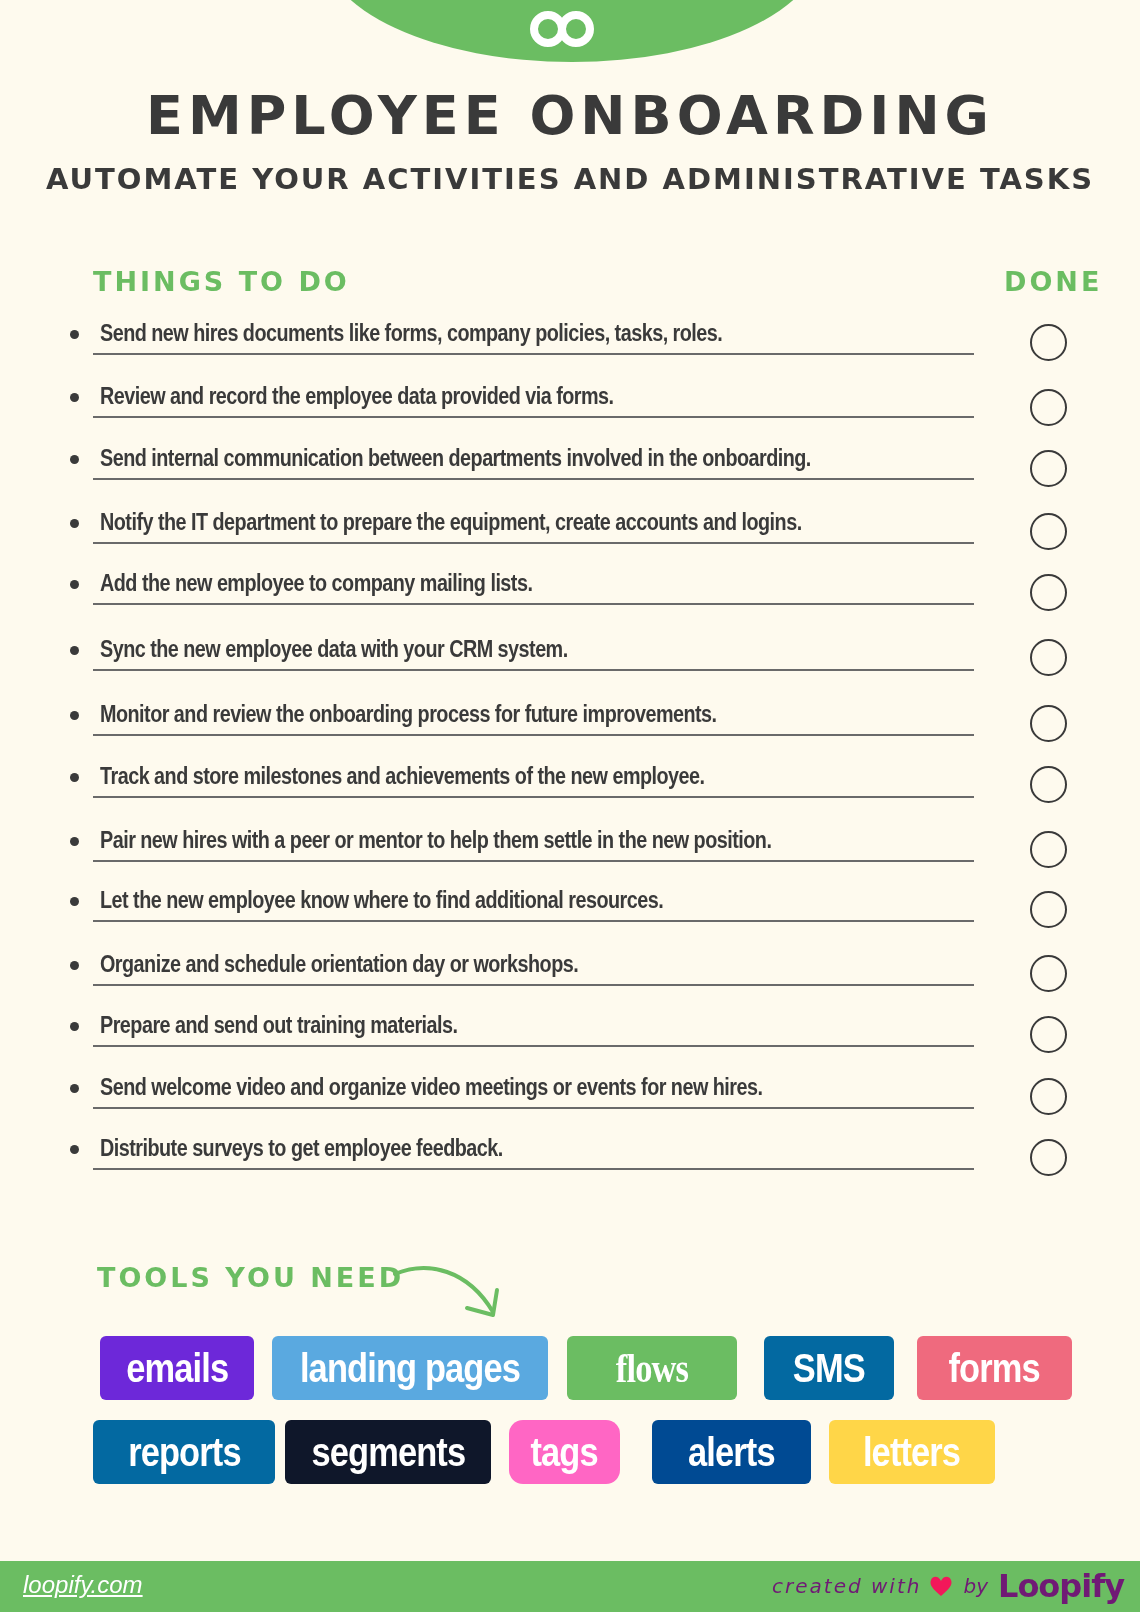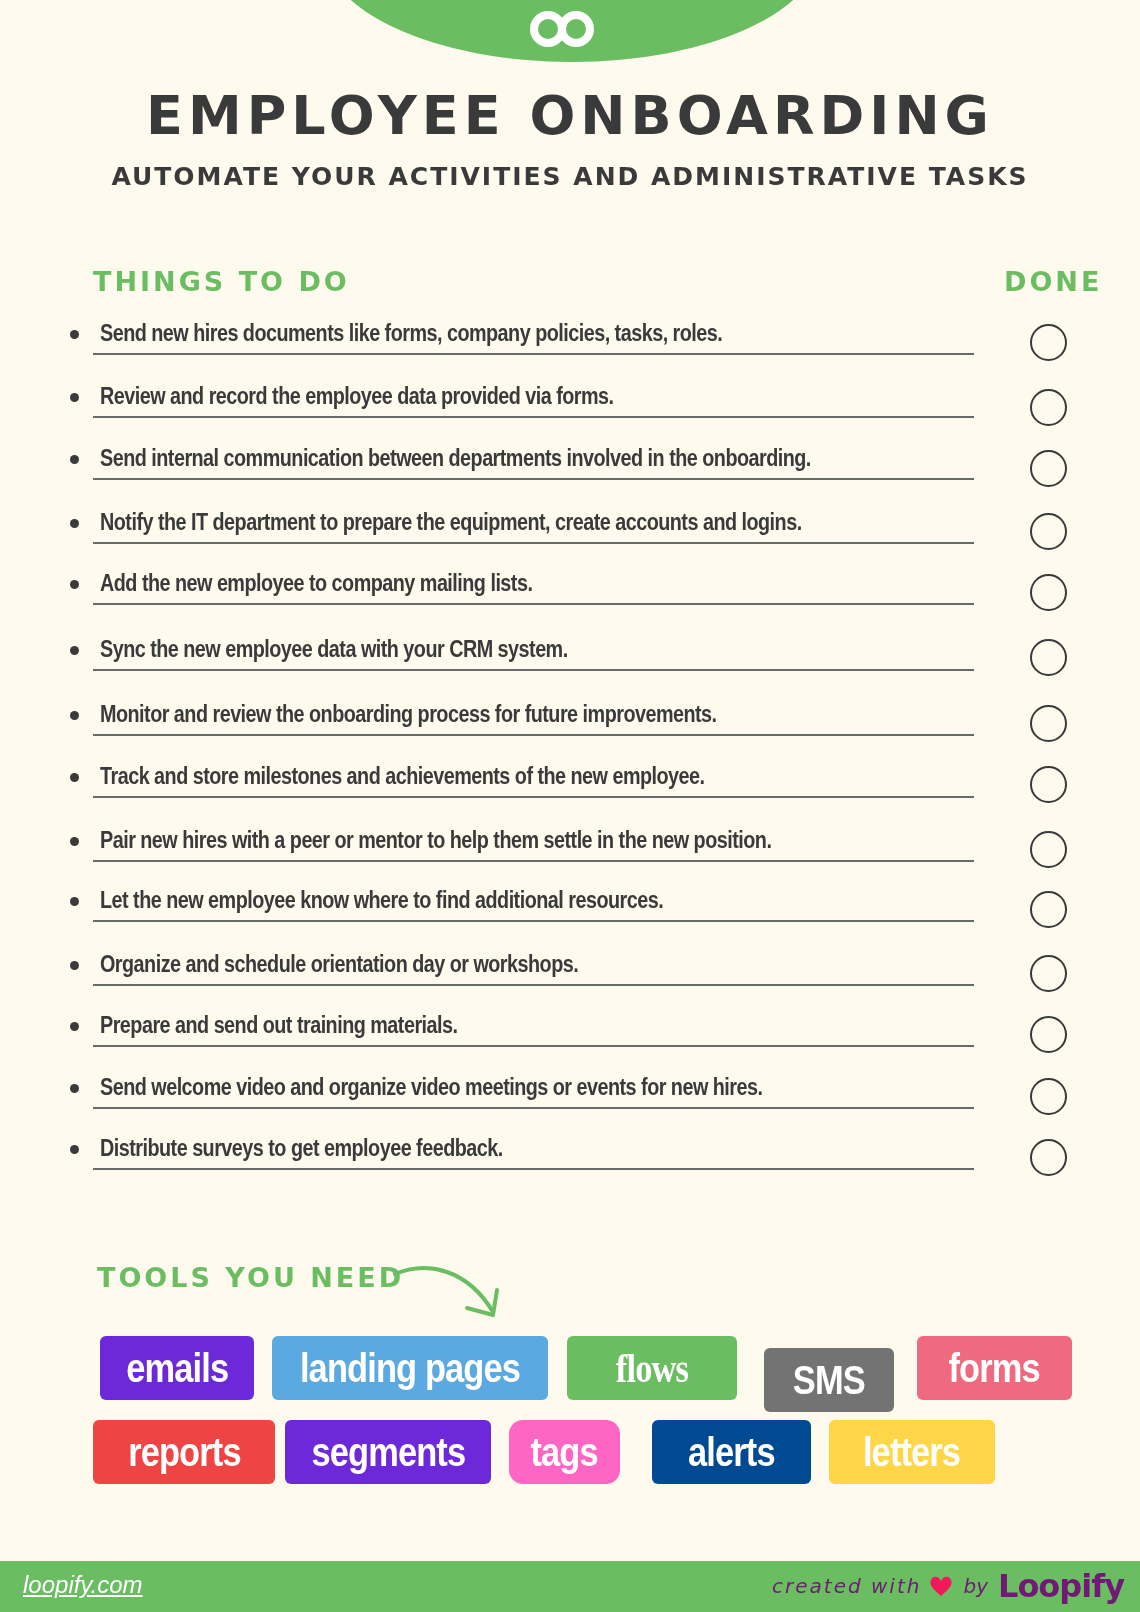--- a/index.html
+++ b/index.html
@@ -32,21 +32,21 @@
     font-size: 54px;
     letter-spacing: 5px;
     color: #3a3a3a;
   }
   .subtitle {
     position: absolute;
     top: 162px; left: 0; width: 1140px;
     text-align: center;
     font-family: "DejaVu Sans", sans-serif;
     font-weight: bold;
-    font-size: 25px;
+    font-size: 29px;
     letter-spacing: 2px;
     color: #3a3a3a;
   }
   .section-head {
     position: absolute;
     font-family: "DejaVu Sans", sans-serif;
     font-weight: bold;
     font-size: 27px;
     letter-spacing: 3px;
     color: #6bbd62;
@@ -268,30 +268,30 @@
 <div id="tags">
     <div class="tag" style="left: 100px; top: 1336px; width: 154px; background: #6d28d9;">
       <span>emails</span>
     </div>
     <div class="tag" style="left: 272px; top: 1336px; width: 276px; background: rgb(90, 169, 224);">
       <span>landing pages</span>
     </div>
     <div class="tag" style="left: 567px; top: 1336px; width: 170px; background: rgb(107, 189, 98); font-family: Liberation Serif, serif;">
       <span>flows</span>
     </div>
-    <div class="tag" style="left: 764px; top: 1336px; width: 130px; background: #737373; margin-top: 12px;">
+    <div class="tag" style="left: 764px; top: 1336px; width: 130px; background: #0369a1;">
       <span>SMS</span>
     </div>
     <div class="tag" style="left: 917px; top: 1336px; width: 155px; background: rgb(239, 106, 126);">
       <span>forms</span>
     </div>
-    <div class="tag" style="left: 93px; top: 1420px; width: 182px; background: #ef4444; text-align: center;">
+    <div class="tag" style="left: 93px; top: 1420px; width: 182px; background: #0369a1; text-align: center;">
       <span>reports</span>
     </div>
-    <div class="tag" style="left: 285px; top: 1420px; width: 206px; background: #6d28d9;">
+    <div class="tag" style="left: 285px; top: 1420px; width: 206px; background: #0f172a;">
       <span>segments</span>
     </div>
     <div class="tag" style="left: 509px; top: 1420px; width: 111px; background: rgb(255, 102, 196); border-radius: 14px;">
       <span>tags</span>
     </div>
     <div class="tag" style="left: 652px; top: 1420px; width: 159px; background: rgb(0, 74, 147);">
       <span>alerts</span>
     </div>
     <div class="tag" style="left: 829px; top: 1420px; width: 166px; background: rgb(255, 214, 72);">
       <span>letters</span>

